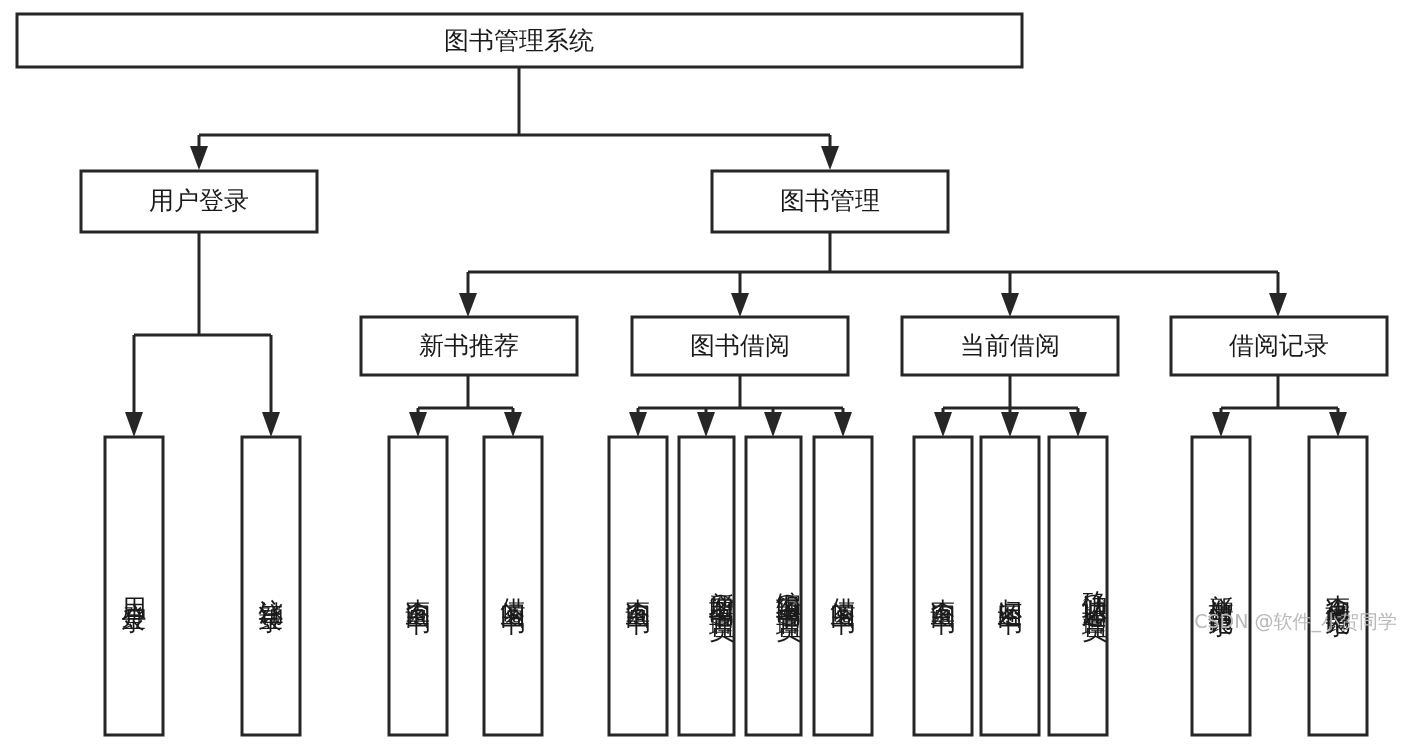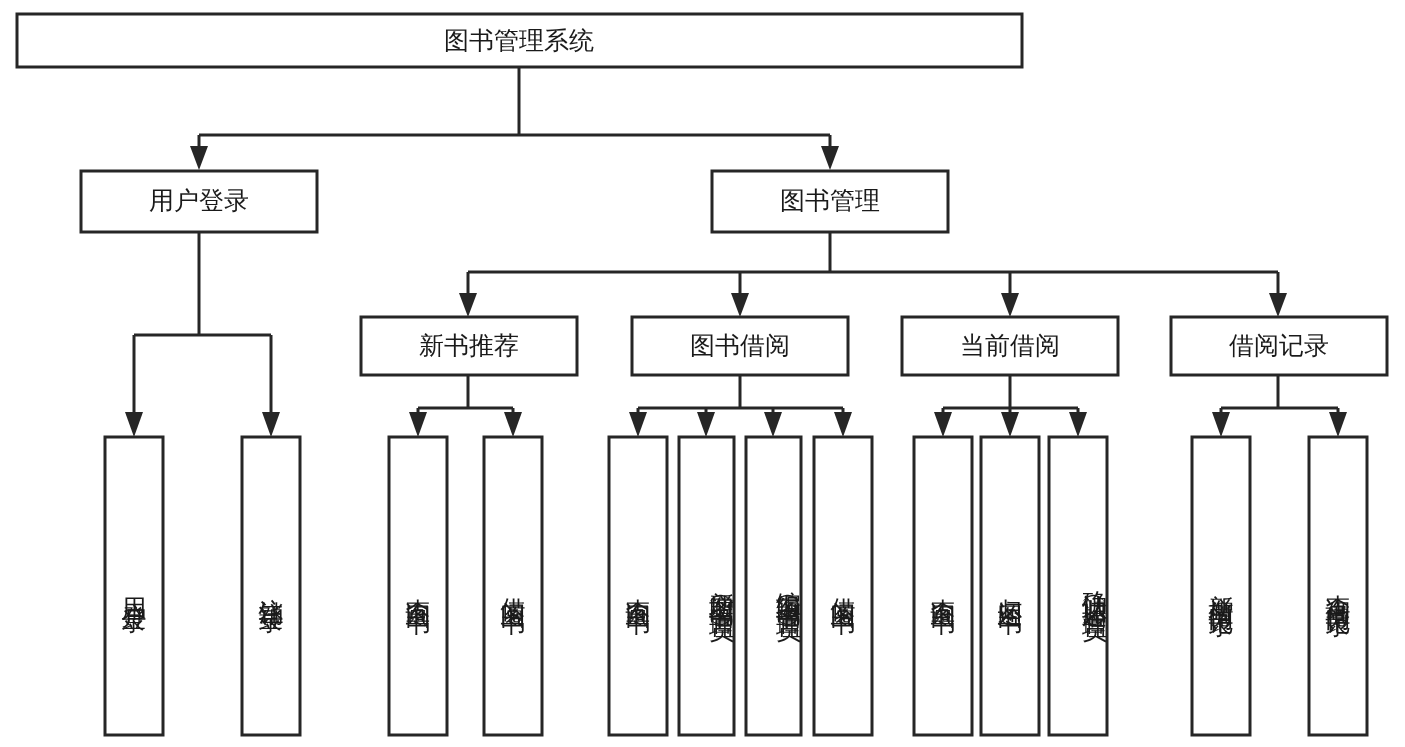--- a/index.html
+++ b/index.html
@@ -222,14 +222,15 @@
   <div class="leaf-label" style="left:746px; top:437px; width:55px; height:298px; display:flex; align-items:flex-start; justify-content:center; padding-top:6px; box-sizing:border-box;">编辑图书（管理员）</div>
   <div class="leaf-label" style="left:814px; top:437px; width:58px; height:298px; display:flex; align-items:center; justify-content:center;">借阅图书</div>
 
   <div class="leaf-label" style="left:914px; top:437px; width:58px; height:298px; display:flex; align-items:center; justify-content:center;">查询图书</div>
   <div class="leaf-label" style="left:981px; top:437px; width:58px; height:298px; display:flex; align-items:center; justify-content:center;">归还图书</div>
   <div class="leaf-label" style="left:1049px; top:437px; width:58px; height:298px; display:flex; align-items:flex-start; justify-content:center; padding-top:6px; box-sizing:border-box;">确认归还（管理员）</div>
 
   <div class="leaf-label" style="left:1192px; top:437px; width:58px; height:298px; display:flex; align-items:center; justify-content:center;">新增借阅记录</div>
   <div class="leaf-label" style="left:1309px; top:437px; width:58px; height:298px; display:flex; align-items:center; justify-content:center;">查询借阅记录</div>
 
+  <div class="watermark">CSDN @软件_小贺同学</div>
 
 </div>
 
 </body></html>

